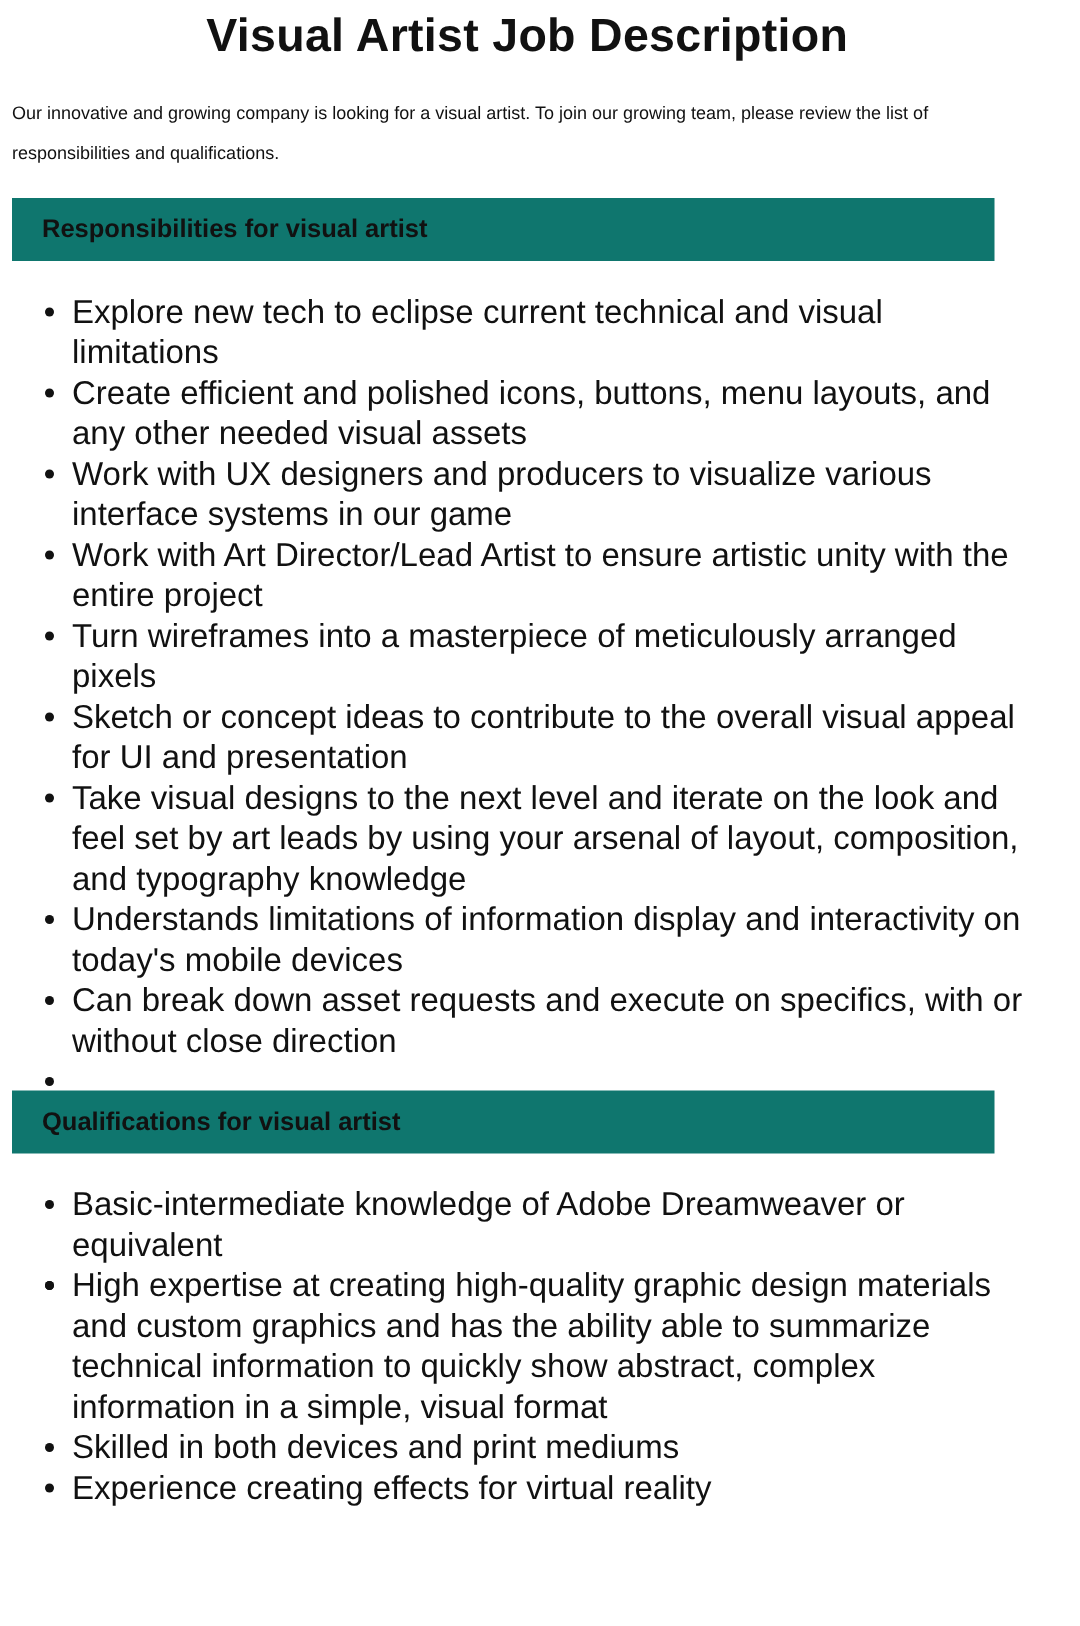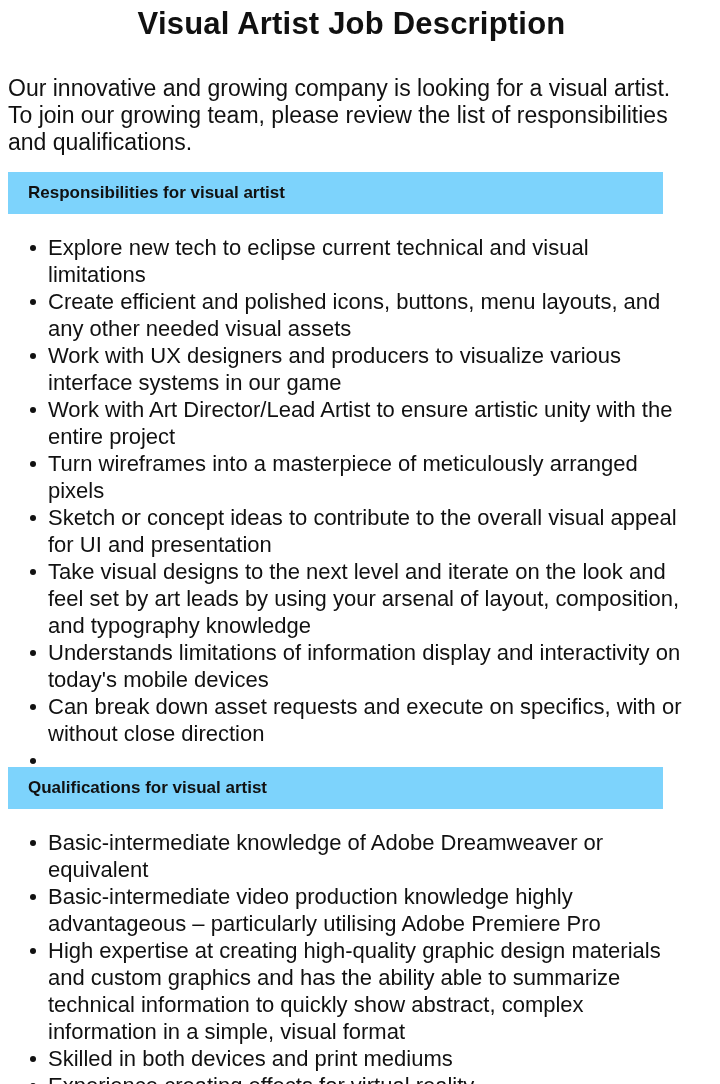--- a/index.html
+++ b/index.html
@@ -15,28 +15,28 @@
       margin: 0;
       padding-top: 2px;
       height: 52px;
       line-height: 44px;
       font-size: 31px;
       font-weight: bold;
       text-align: center;
       letter-spacing: 0.2px;
     }
     .intro {
-      margin: 21px 0 0 0;
-      font-size: 23px;
+      margin: 8px 0 0 0;
+      font-size: 12px;
       line-height: 27px;
       padding-right: 10px;
     }
     .section-header {
       margin-top: 16px;
-      background: #7dd3fc;
+      background: #0f766e;
       height: 42px;
       line-height: 42px;
       padding-left: 20px;
       font-size: 17px;
       font-weight: bold;
       width: 655px;
       box-sizing: border-box;
     }
     ul.items {
       margin: 20px 0 0 0;
@@ -80,19 +80,19 @@
       <li><span class="bullet"></span><span>Understands limitations of information display and interactivity on today's mobile devices</span></li>
       <li><span class="bullet"></span><span>Can break down asset requests and execute on specifics, with or without close direction</span></li>
       <li><span class="bullet"></span></li>
     </ul>
   </div>
 
   <div class="section">
     <div class="section-header">Qualifications for visual artist</div>
     <ul class="items">
       <li><span class="bullet"></span><span>Basic-intermediate knowledge of Adobe Dreamweaver or equivalent</span></li>
-      <li><span class="bullet"></span><span>Basic-intermediate video production knowledge highly advantageous – particularly utilising Adobe Premiere Pro</span></li>
+      <li><span class="bullet"></span></li>
       <li><span class="bullet"></span><span>High expertise at creating high-quality graphic design materials and custom graphics and has the ability able to summarize technical information to quickly show abstract, complex information in a simple, visual format</span></li>
       <li><span class="bullet"></span><span>Skilled in both devices and print mediums</span></li>
       <li><span class="bullet"></span><span>Experience creating effects for virtual reality</span></li>
     </ul>
   </div>
 </div>
 
 </body></html>

